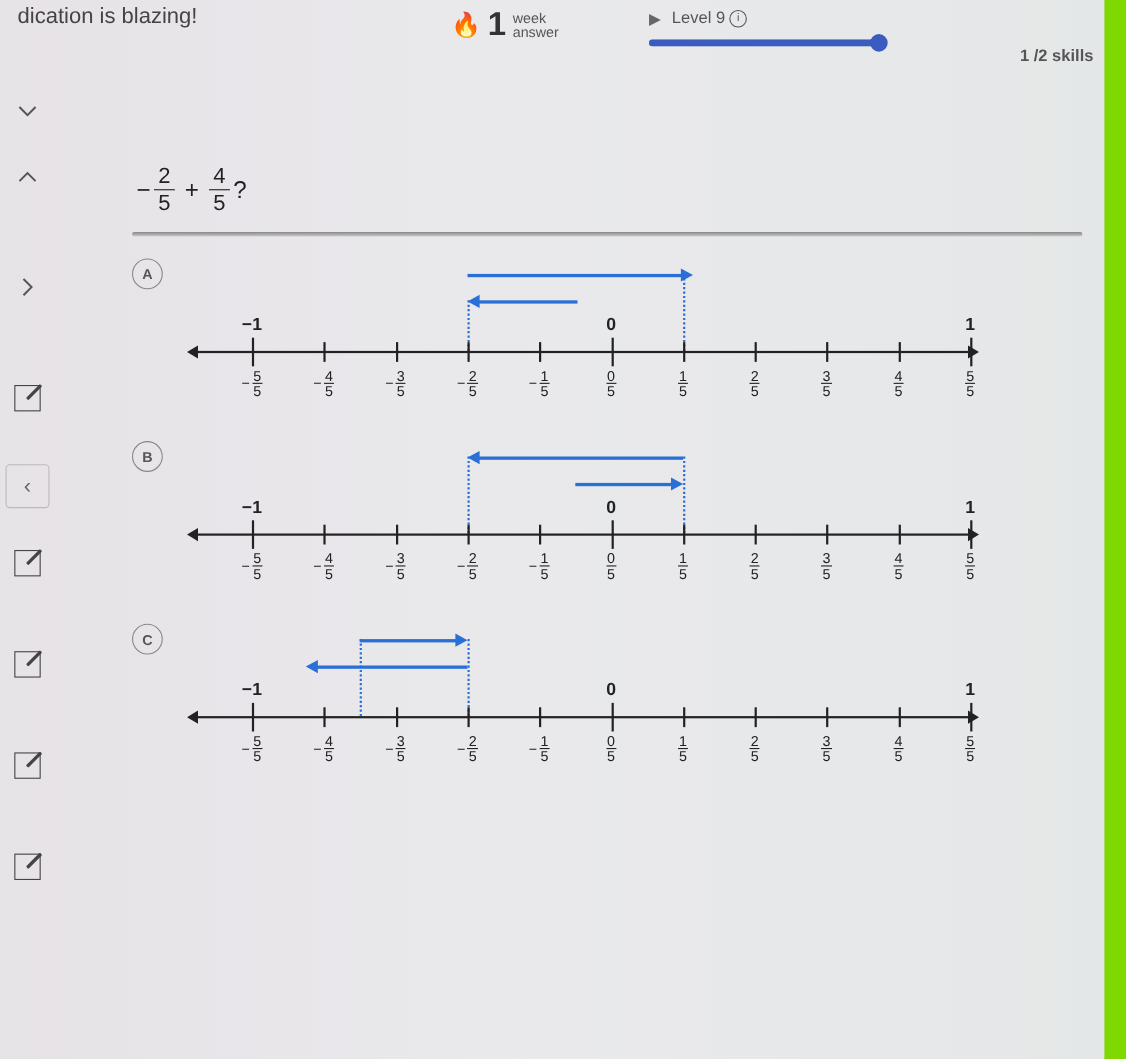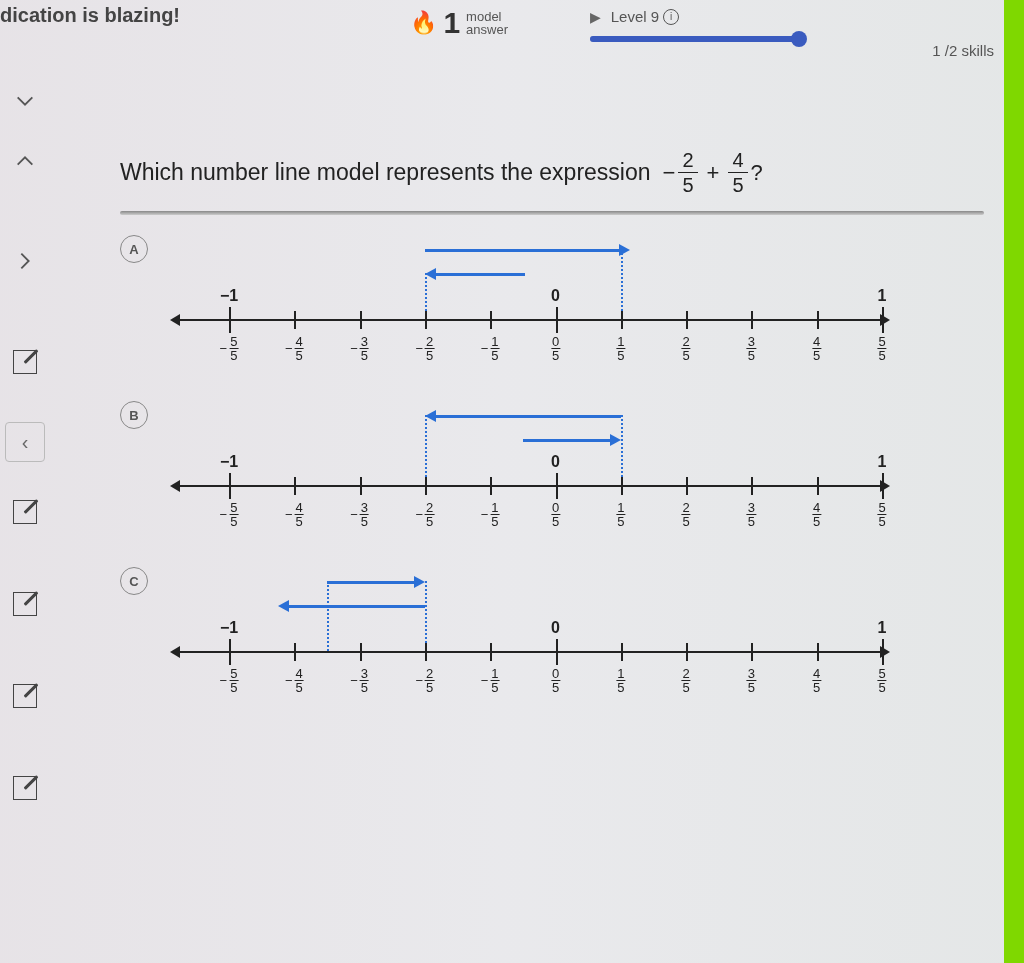--- a/index.html
+++ b/index.html
@@ -25,22 +25,22 @@
   }
   .header {
     position: absolute;
     top: 0; left: 0; right: 20px;
     height: 60px;
     display: flex;
     align-items: flex-start;
     padding-top: 4px;
   }
   .header-title {
-    font-size: 20px; font-weight: 700; color: #444;
-    margin-left: 0;
+    font-size: 20px; font-weight: 400; color: #444;
+    margin-left: 16px;
   }
   .streak {
     position: absolute;
     left: 410px; top: 6px;
     display: flex; align-items: center;
   }
   .flame { color: #ff6a00; font-size: 22px; margin-right: 6px; }
   .streak-num { font-size: 30px; font-weight: 700; color: #333; margin-right: 6px; }
   .streak-txt { font-size: 13px; color: #555; line-height: 1; }
   .level {
@@ -67,21 +67,21 @@
     position: relative;
   }
   .progress .knob {
     position: absolute; right: -7px; top: -5px;
     width: 16px; height: 16px; border-radius: 50%;
     background: #3a5bbf;
   }
   .skills {
     position: absolute;
     right: 30px; top: 42px;
-    font-size: 15px; color: #555;
+    font-size: 15px; color: #555; font-weight: bold;
   }
   .left-rail {
     position: absolute;
     left: 0; top: 80px;
     width: 50px; height: 880px;
     display: flex; flex-direction: column;
     align-items: center;
     gap: 38px;
     padding-top: 10px;
   }
@@ -241,21 +241,21 @@
   <div class="right-strip"></div>
 
   <div class="header">
     <div class="header-title">dication is blazing!</div>
   </div>
 
   <div class="streak">
     <span class="flame">🔥</span>
     <span class="streak-num">1</span>
     <span class="streak-txt">
-      <span>model</span><br>
+      <span>week</span><br>
       <span>answer</span>
     </span>
   </div>
 
   <div class="level">
     <span class="tri">▶</span>
     <span>Level 9</span>
     <span class="info-icon">i</span>
   </div>
   <div class="progress">
@@ -278,21 +278,20 @@
     <div class="edit-icon" style="margin-top:40px"></div>
     <div class="caret-box">‹</div>
     <div class="edit-icon"></div>
     <div class="edit-icon" style="margin-top:30px"></div>
     <div class="edit-icon" style="margin-top:30px"></div>
     <div class="edit-icon" style="margin-top:30px"></div>
   </div>
 
   <div class="content">
     <div class="question">
-      <span class="text">Which number line model represents the expression</span>
       <span class="frac-expr">
         <span>−</span>
         <span class="frac">
           <span class="n">2</span>
           <span class="d">5</span>
         </span>
         <span style="margin:0 6px">+</span>
         <span class="frac">
           <span class="n">4</span>
           <span class="d">5</span>

